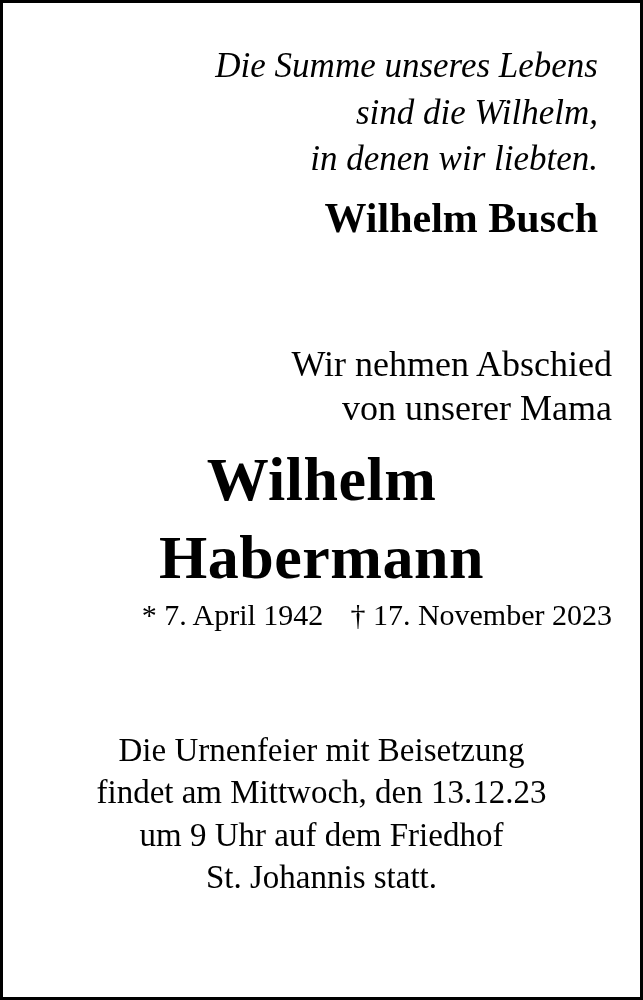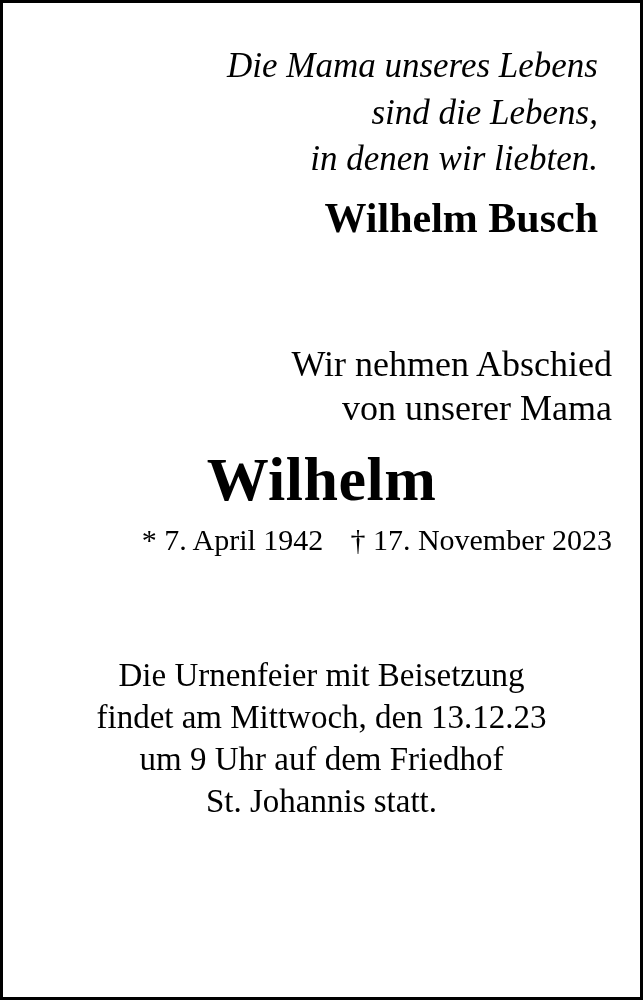--- a/index.html
+++ b/index.html
@@ -89,35 +89,36 @@
     line-height: 1.28;
     white-space: nowrap;
   }
 </style>
 </head>
 <body>
 
 <div class="obituary">
 
   <div class="quote-block">
-    <div class="quote-line">Die Mama unseres Lebens</div>
-    <div class="quote-line">sind die Lebens,</div>
+    <div class="quote-line">Die Summe unseres Lebens</div>
+    <div class="quote-line">sind die Wilhelm,</div>
     <div class="quote-line">in denen wir liebten.</div>
     <div class="quote-author">Wilhelm Busch</div>
   </div>
 
   <div class="gap-after-quote"></div>
 
   <div class="farewell">
     <div class="farewell-line">Wir nehmen Abschied</div>
     <div class="farewell-line">von unserer Mama</div>
   </div>
 
   <div class="name-block">
     <div class="name-first">Wilhelm</div>
+    <div class="name-last">Habermann</div>
   </div>
 
   <div class="dates">
     <span>*</span>
     <span>7. April 1942</span>
     <span class="sep"></span>
     <span>†</span>
     <span>17. November 2023</span>
   </div>
 

